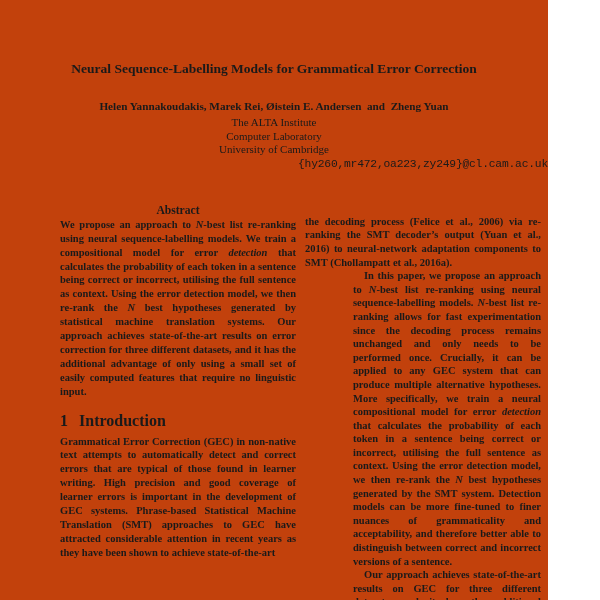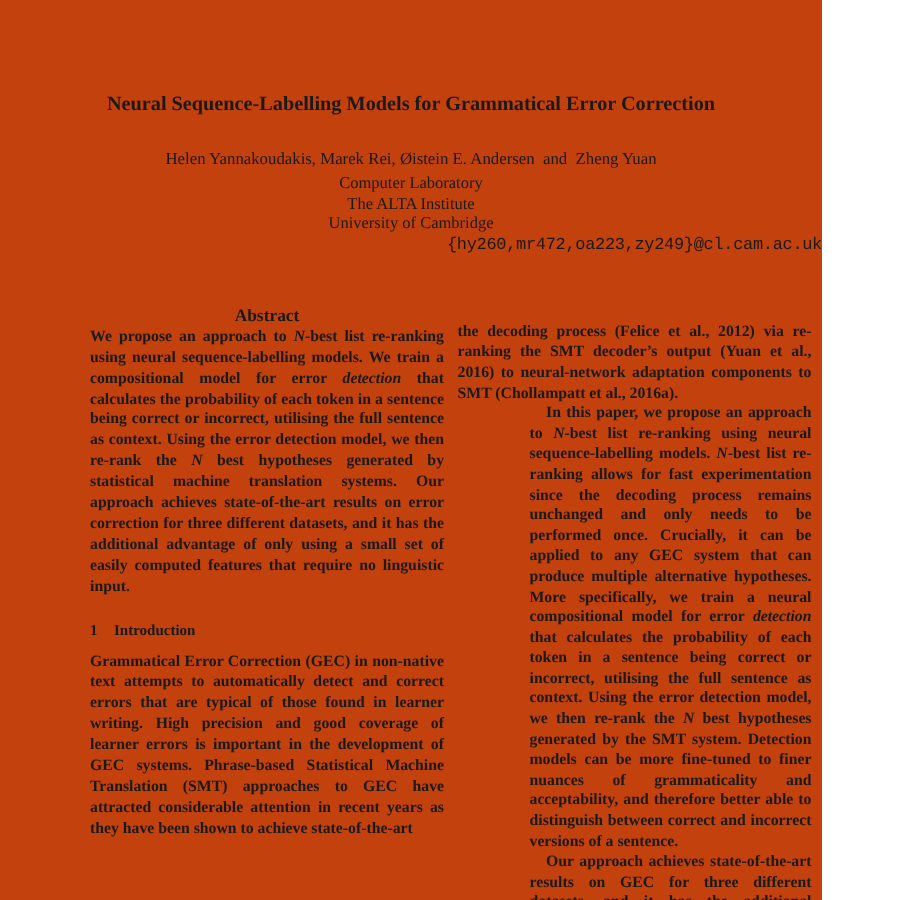--- a/index.html
+++ b/index.html
@@ -19,21 +19,21 @@
   .paper-header { text-align: center; }
   .paper-title {
     margin-top: 60px;
     font-size: 13.5px;
     font-weight: bold;
     line-height: 17px;
   }
   .authors-line {
     margin-top: 22px;
     font-size: 11.2px;
-    font-weight: normal;
+    font-weight: bold;
     line-height: 14px;
   }
   .affil-line {
     font-size: 11px;
     line-height: 13.6px;
   }
   .affil-block { margin-top: 3px; }
   .email-line {
     font-family: "Liberation Mono", "DejaVu Sans Mono", monospace;
     font-size: 11.3px;
@@ -59,21 +59,21 @@
     margin: 0;
   }
   .abstract-body {
     margin: 7px 20px 0 28px;
     font-size: 10px;
     line-height: 14.3px;
     text-align: justify;
   }
   .section-heading {
     margin: 14px 0 7px 0;
-    font-size: 10px;
+    font-size: 16px;
     font-weight: bold;
     line-height: 15px;
   }
   .section-number { display: inline-block; margin-right: 11px; }
   p.body-par {
     margin: 0;
     font-size: 10.5px;
     line-height: 13.9px;
     text-align: justify;
     font-weight: bold;
@@ -84,39 +84,39 @@
 </style>
 </head>
 <body>
 
 <div class="page">
 
   <div class="paper-header">
     <div class="paper-title">Neural Sequence-Labelling Models for Grammatical Error Correction</div>
     <div class="authors-line">Helen Yannakoudakis, Marek Rei, Øistein E. Andersen and Zheng Yuan</div>
     <div class="affil-block">
+      <div class="affil-line">The ALTA Institute</div>
       <div class="affil-line">Computer Laboratory</div>
-      <div class="affil-line">The ALTA Institute</div>
       <div class="affil-line">University of Cambridge</div>
     </div>
     <div class="email-line">{hy260,mr472,oa223,zy249}@cl.cam.ac.uk</div>
   </div>
 
   <div class="columns">
 
     <div class="col-left">
       <h3 class="abstract-heading">Abstract</h3>
       <p class="abstract-body body-par">We propose an approach to <i>N</i>-best list re-ranking using neural sequence-labelling models. We train a compositional model for error <i>detection</i> that calculates the probability of each token in a sentence being correct or incorrect, utilising the full sentence as context. Using the error detection model, we then re-rank the <i>N</i> best hypotheses generated by statistical machine translation systems. Our approach achieves state-of-the-art results on error correction for three different datasets, and it has the additional advantage of only using a small set of easily computed features that require no linguistic input.</p>
 
       <div class="section-heading">
         <span class="section-number">1</span><span>Introduction</span>
       </div>
       <p class="body-par">Grammatical Error Correction (GEC) in non-native text attempts to automatically detect and correct errors that are typical of those found in learner writing. High precision and good coverage of learner errors is important in the development of GEC systems. Phrase-based Statistical Machine Translation (SMT) approaches to GEC have attracted considerable attention in recent years as they have been shown to achieve state-of-the-art</p>
     </div>
 
     <div class="col-right">
-      <p class="body-par">the decoding process (Felice et al., 2012) via re-ranking the SMT decoder’s output (Yuan et al., 2016) to neural-network adaptation components to SMT (Chollampatt et al., 2016a).</p>
+      <p class="body-par">the decoding process (Felice et al., 2006) via re-ranking the SMT decoder’s output (Yuan et al., 2016) to neural-network adaptation components to SMT (Chollampatt et al., 2016a).</p>
       <p class="body-par indent">In this paper, we propose an approach to <i>N</i>-best list re-ranking using neural sequence-labelling models. <i>N</i>-best list re-ranking allows for fast experimentation since the decoding process remains unchanged and only needs to be performed once. Crucially, it can be applied to any GEC system that can produce multiple alternative hypotheses. More specifically, we train a neural compositional model for error <i>detection</i> that calculates the probability of each token in a sentence being correct or incorrect, utilising the full sentence as context. Using the error detection model, we then re-rank the <i>N</i> best hypotheses generated by the SMT system. Detection models can be more fine-tuned to finer nuances of grammaticality and acceptability, and therefore better able to distinguish between correct and incorrect versions of a sentence.</p>
       <p class="body-par indent">Our approach achieves state-of-the-art results on GEC for three different datasets, and it has the additional advantage of using only a small set of easily computed features that require no linguistic information, in contrast to previous work that has utilised a large set of features in a supervised setting (Hoang et al., 2016; Yuan et al., 2016).</p>
     </div>
 
   </div>
 </div>
 
 </body></html>

